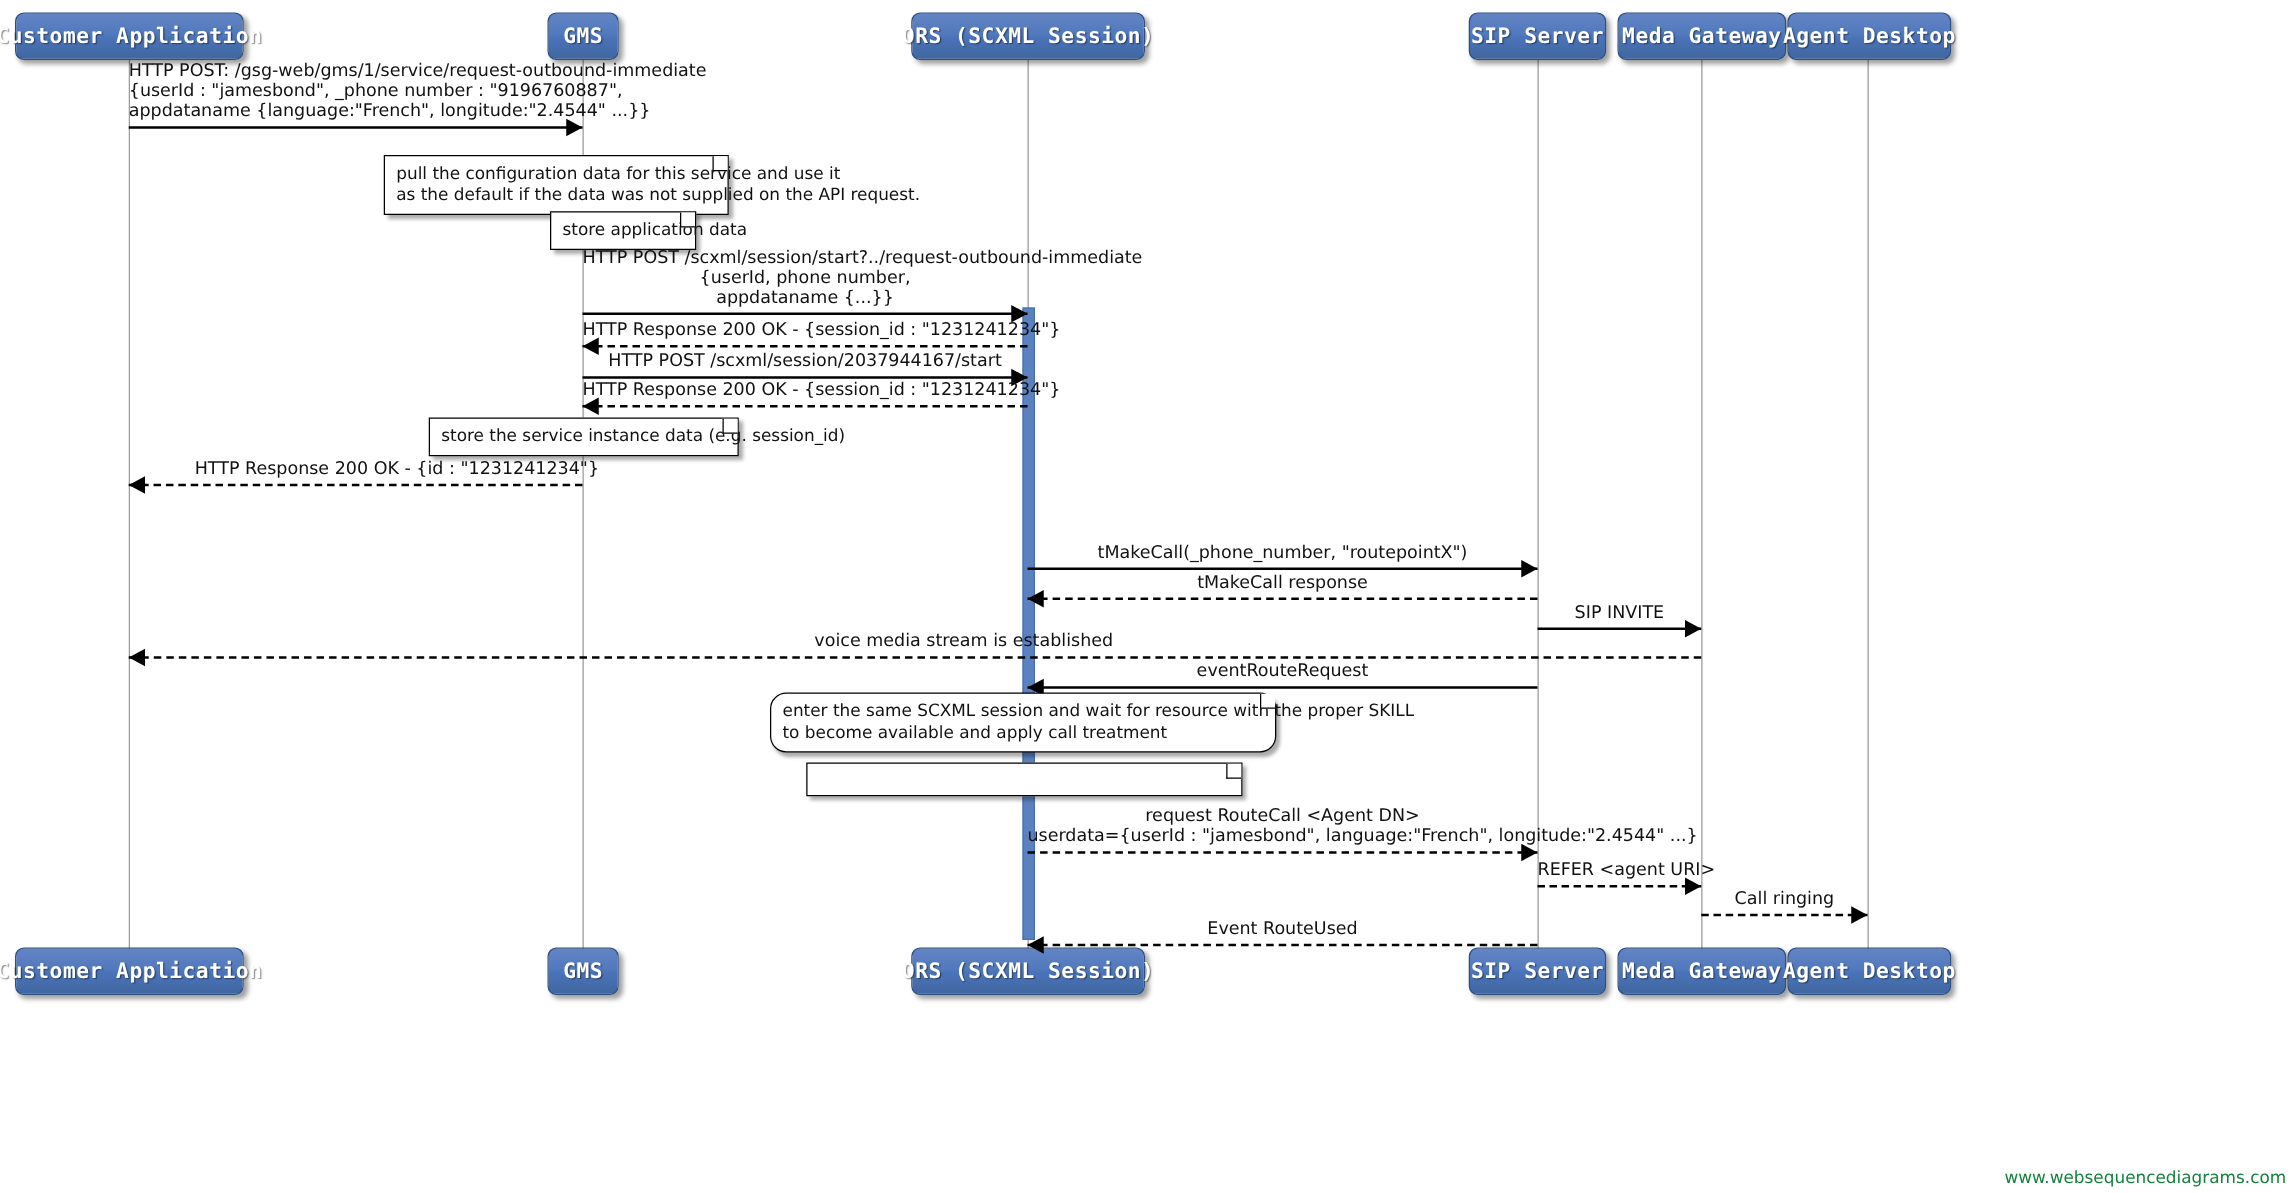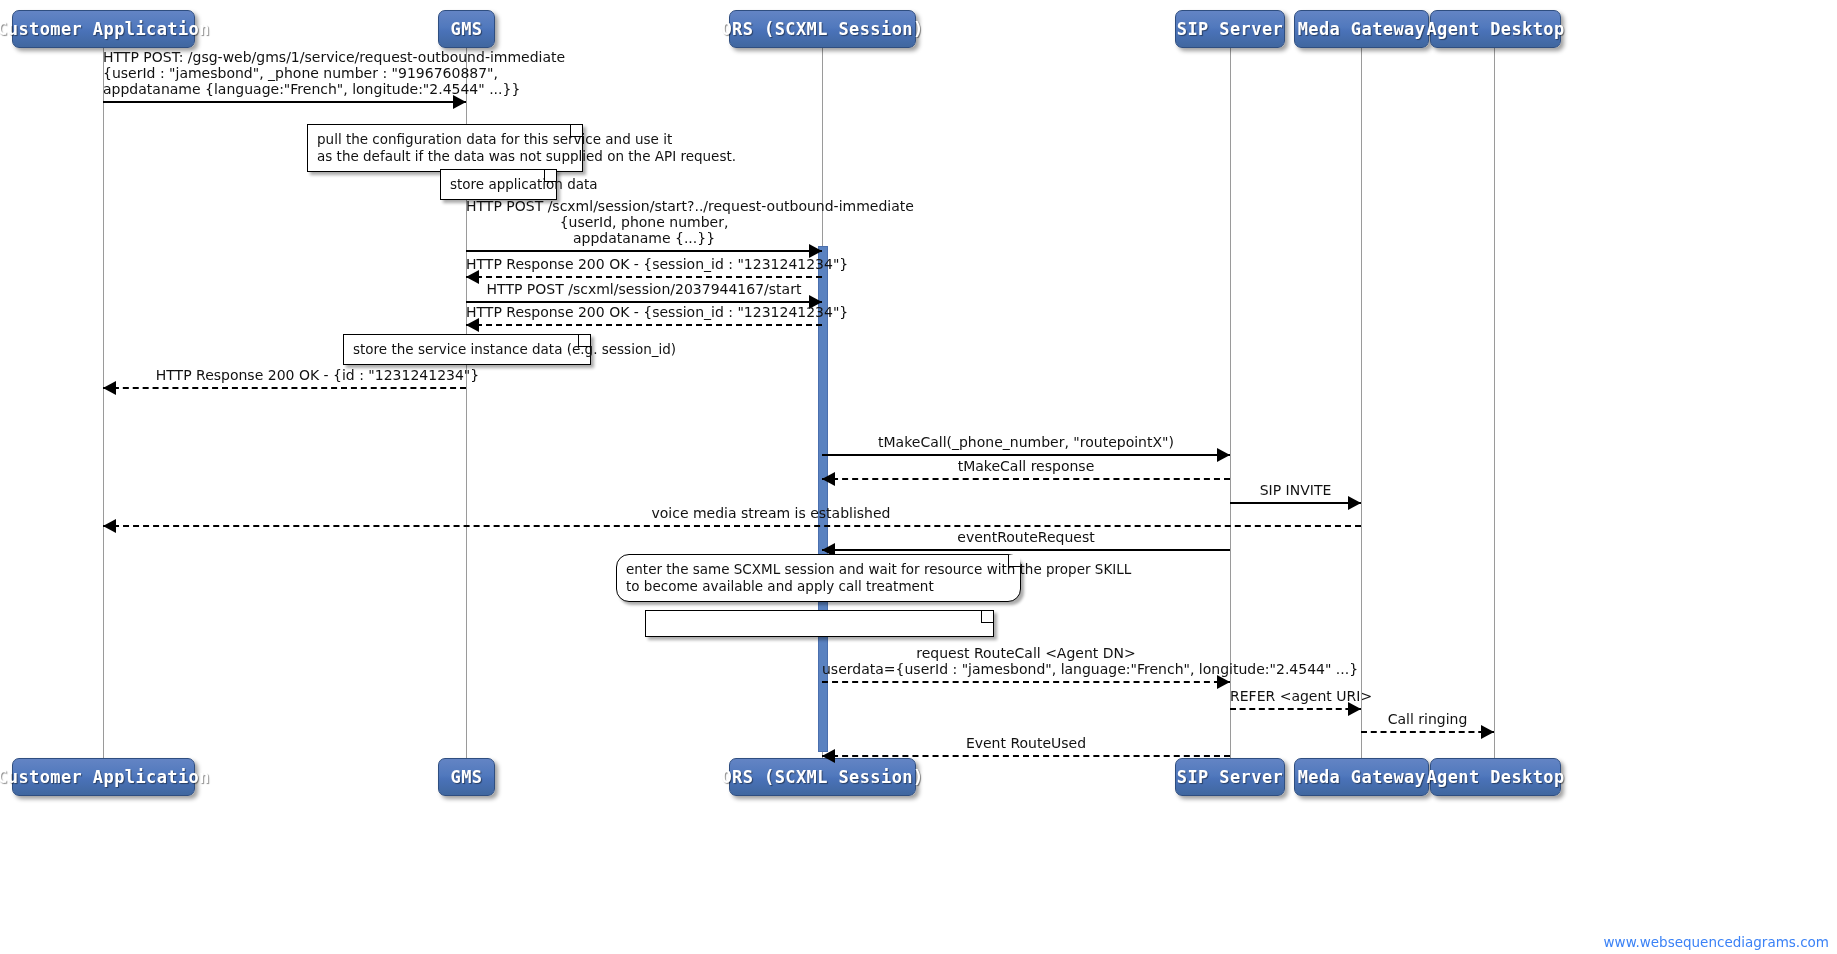--- a/index.html
+++ b/index.html
@@ -92,21 +92,21 @@
     border-bottom:1.5px solid #000;
   }
 
   
   #footer{
     position:absolute;
     right:8px;
     bottom:4px;
     font-family:"DejaVu Sans","Liberation Sans",sans-serif;
     font-size:13.5px;
-    color:#3b82f6;
+    color:#15803d;
   }
 </style>
 </head>
 <body>
 
 <div id="canvas">
     <div class="lifeline" style="left: 103px; top: 47px; height: 713px;"></div>
     <div class="lifeline" style="left: 466px; top: 47px; height: 713px;"></div>
     <div class="lifeline" style="left: 822px; top: 47px; height: 713px;"></div>
     <div class="lifeline" style="left: 1230px; top: 47px; height: 713px;"></div>

